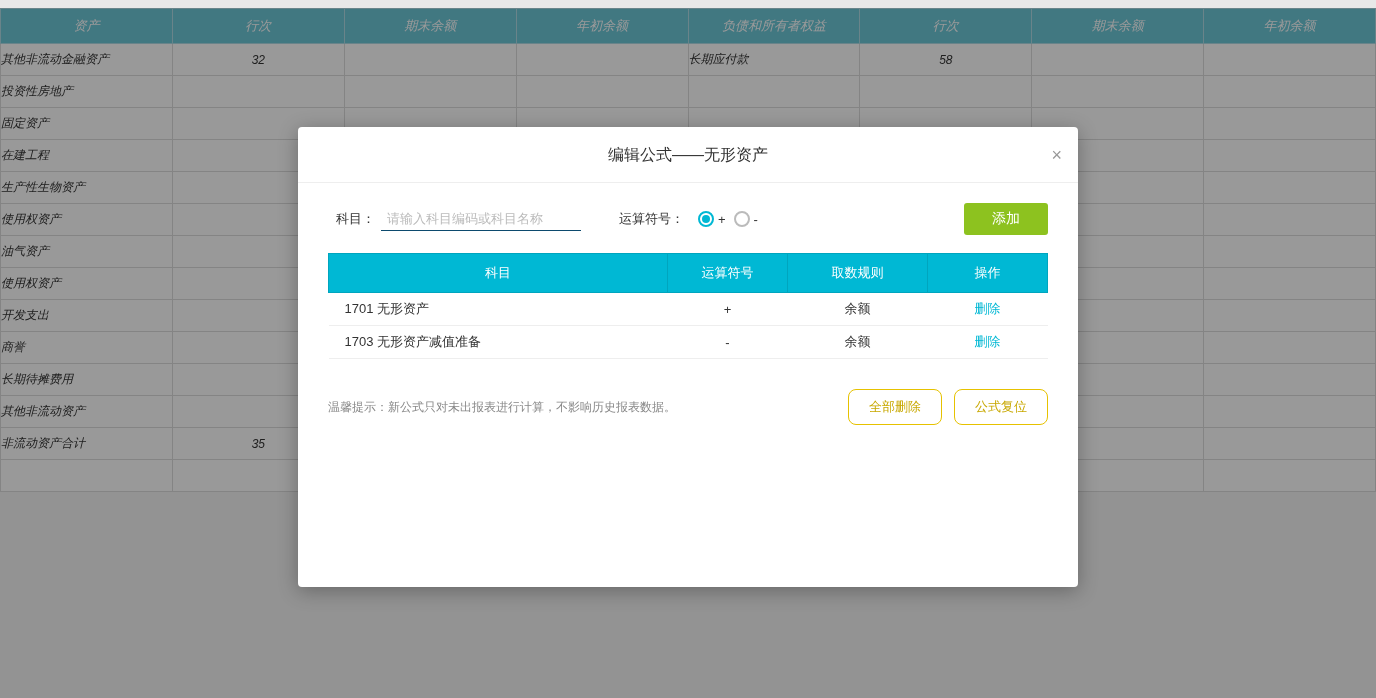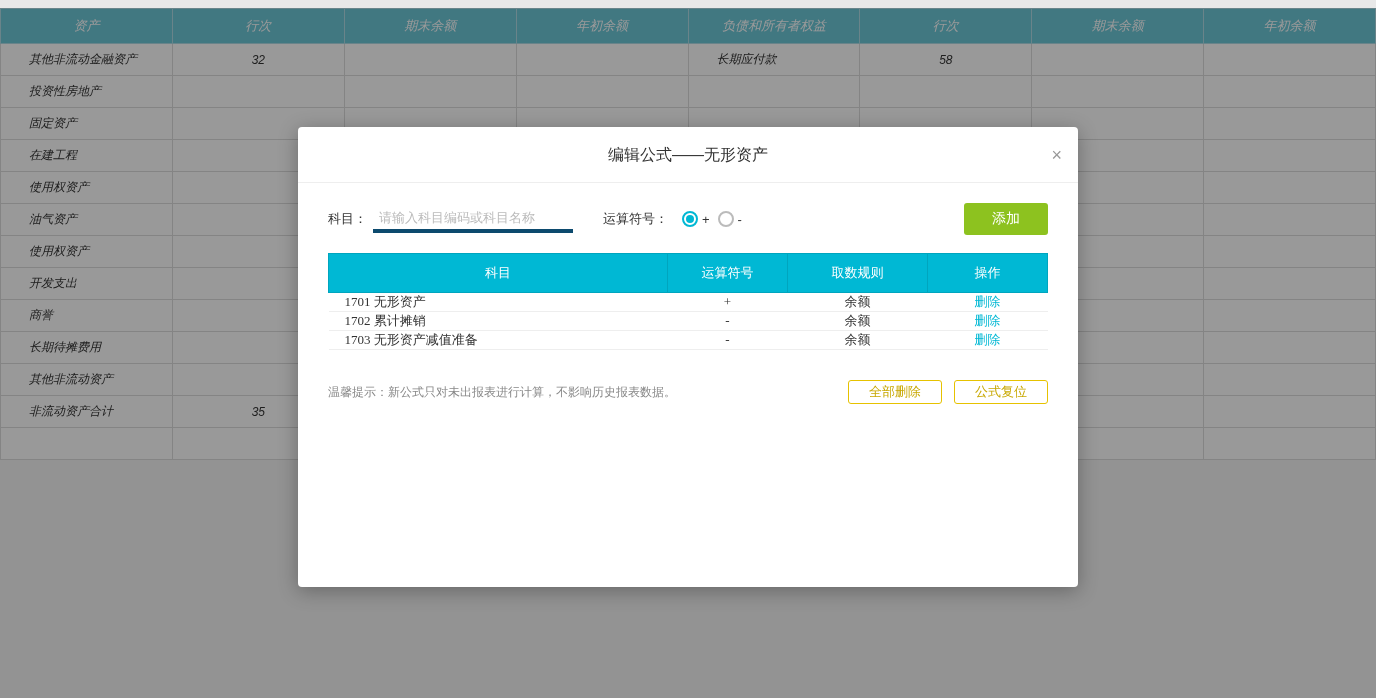--- a/index.html
+++ b/index.html
@@ -42,21 +42,21 @@
       padding: 7px 6px;
       border: 1px solid #ddd;
       text-align: center;
       color: #333;
       background: #fff;
       font-size: 12px;
     }
 
     .bg-table td.left-text {
       text-align: left;
-      padding-left: 28px;
+      padding-left: 0;
     }
 
     
     .overlay {
       position: absolute;
       top: 8px; left: 0;
       width: 100%; height: 100%;
       background: rgba(0,0,0,0.4);
       display: flex;
       align-items: center;
@@ -110,25 +110,26 @@
       align-items: center;
       margin-bottom: 18px;
       gap: 0;
     }
 
     .form-label {
       color: #333;
       font-size: 13px;
       white-space: nowrap;
       margin-right: 6px;
+      margin-left: 8px;
     }
 
     .form-input {
       border: none;
-      border-bottom: 4px solid #0c4a6e;
+      border-bottom: 1px solid #0c4a6e;
       outline: none;
       padding: 4px 6px;
       font-size: 13px;
       width: 200px;
       color: #999;
       background: transparent;
     }
 
     .form-input::placeholder { color: #bbb; }
 
@@ -223,35 +224,34 @@
       font-size: 14px;
       cursor: pointer;
       white-space: nowrap;
     }
 
     
     .data-table {
       width: 100%;
       border-collapse: collapse;
       margin-top: 4px;
-      font-family: Liberation Serif, serif;
     }
 
     .data-table th {
       background: #00b8d4;
       color: #fff;
       padding: 10px 8px;
       text-align: center;
       font-weight: normal;
       font-size: 13px;
       border: 1px solid #00a5be;
     }
 
     .data-table td {
-      padding: 0 8px;
+      padding: 7px 8px;
       text-align: center;
       border-bottom: 1px solid #eee;
       color: #333;
       font-size: 13px;
     }
 
     .delete-link {
       color: #00b8d4;
       cursor: pointer;
       text-decoration: none;
@@ -274,22 +274,22 @@
 
     .footer-buttons {
       display: flex;
       gap: 12px;
     }
 
     .btn-outline {
       border: 1px solid #e6c200;
       background: #fff;
       color: #c8a800;
-      padding: 2px 20px;
-      border-radius: 3px;
+      padding: 8px 20px;
+      border-radius: 8px;
       font-size: 13px;
       cursor: pointer;
     }
   </style>
 </head>
 <body>
 
 <div class="bg-table-container">
   <table class="bg-table">
     <thead>
@@ -339,20 +339,30 @@
           <td class="left-text">在建工程</td>
           <td class=""></td>
           <td class=""></td>
           <td class=""></td>
           <td class="left-text"></td>
           <td class=""></td>
           <td class=""></td>
           <td class=""></td>
         </tr>
         <tr>
+          <td class="left-text">生产性生物资产</td>
+          <td class=""></td>
+          <td class=""></td>
+          <td class=""></td>
+          <td class="left-text"></td>
+          <td class=""></td>
+          <td class=""></td>
+          <td class=""></td>
+        </tr>
+        <tr>
           <td class="left-text">使用权资产</td>
           <td class=""></td>
           <td class=""></td>
           <td class=""></td>
           <td class="left-text"></td>
           <td class=""></td>
           <td class=""></td>
           <td class=""></td>
         </tr>
         <tr>
@@ -479,26 +489,20 @@
           </tr>
         </thead>
         <tbody id="formula-tbody">
             <tr>
               <td style="text-align: left; padding-left: 16px;">1701 无形资产</td>
               <td>+</td>
               <td>余额</td>
               <td><a class="delete-link">删除</a></td>
             </tr>
             <tr>
-              <td style="text-align: left; padding-left: 16px;">1702 累计摊销</td>
-              <td>-</td>
-              <td>余额</td>
-              <td><a class="delete-link">删除</a></td>
-            </tr>
-            <tr>
               <td style="text-align: left; padding-left: 16px;">1703 无形资产减值准备</td>
               <td>-</td>
               <td>余额</td>
               <td><a class="delete-link">删除</a></td>
             </tr>
           </tbody>
       </table>
     </div>
 
     <div class="modal-footer">

